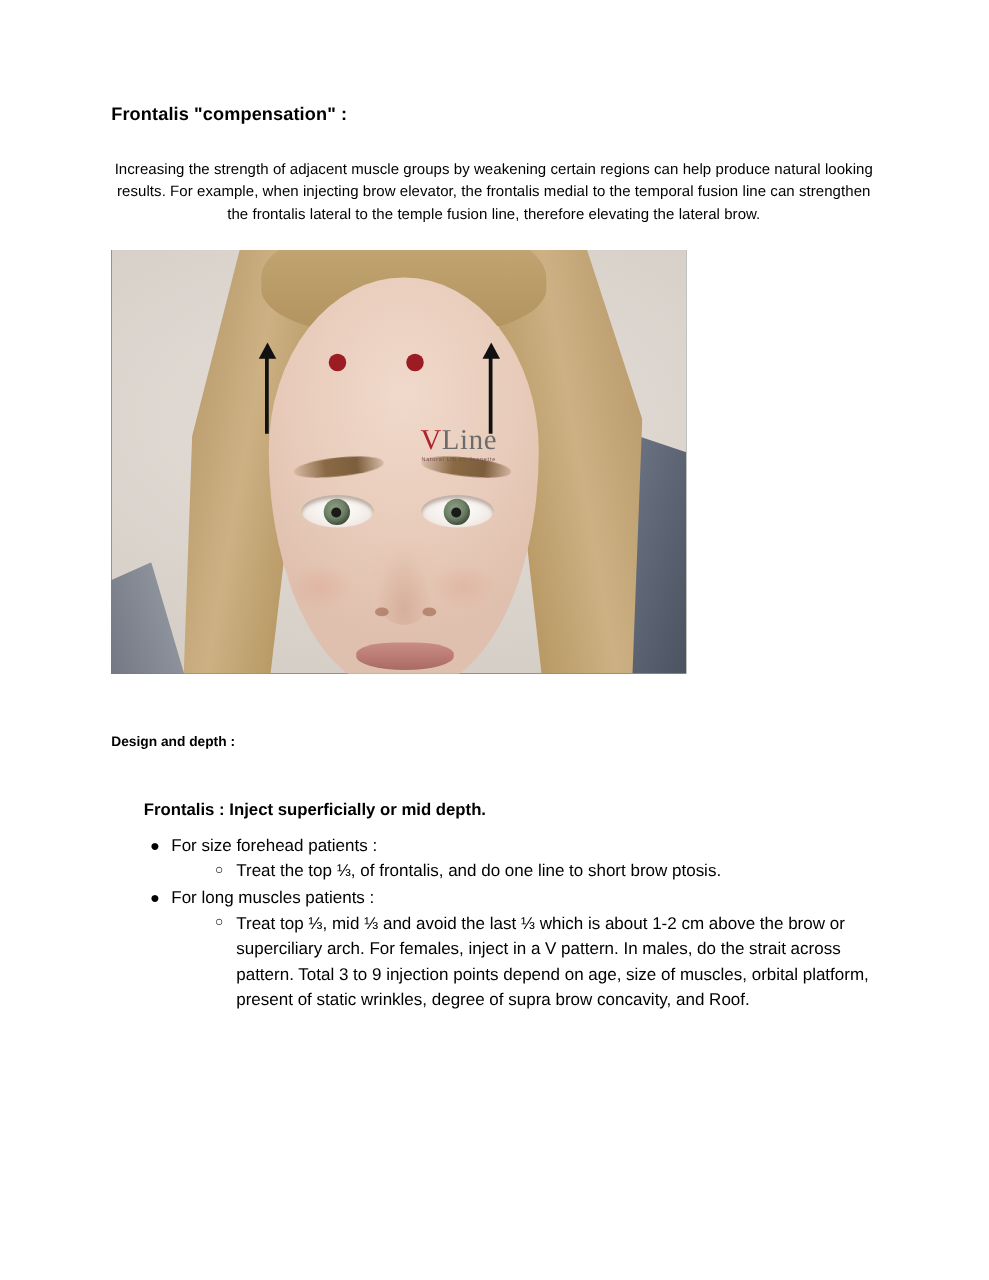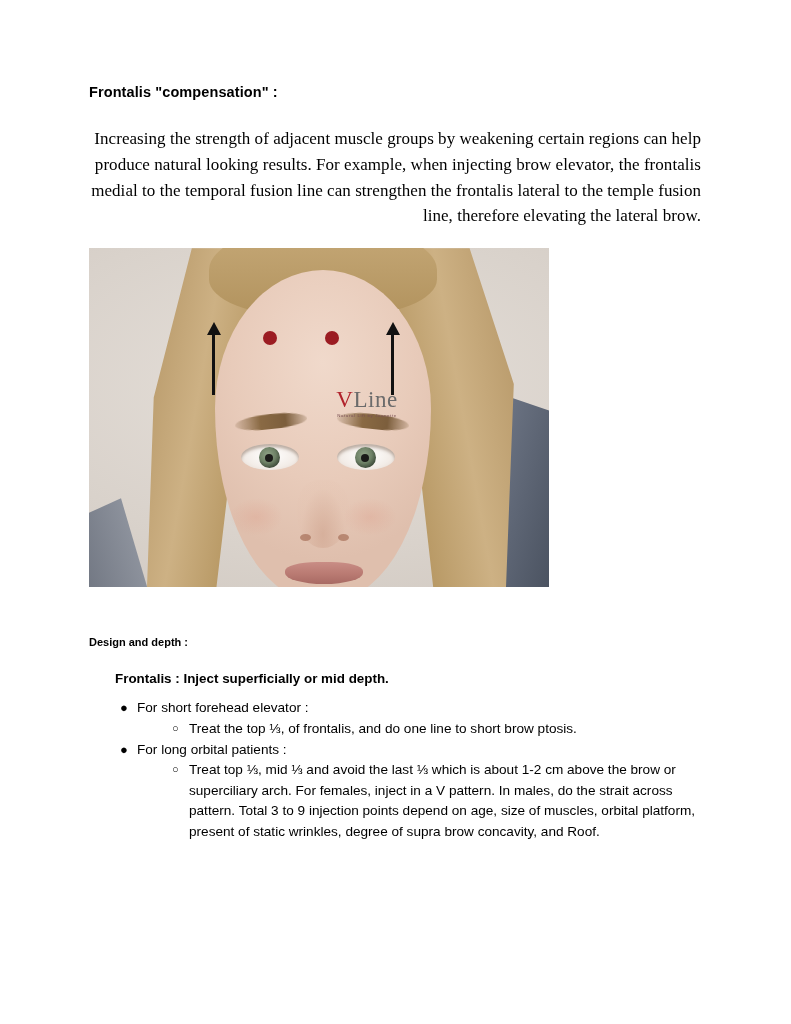--- a/index.html
+++ b/index.html
@@ -25,26 +25,25 @@
     top: 84px;
     width: 612px;
   }
   h1.section-heading {
     font-size: 14.5px;
     font-weight: bold;
     margin: 0 0 26px 0;
     letter-spacing: 0.1px;
   }
   p.body-para {
-    font-size: 17px;
+    font-size: 12px;
     line-height: 1.52;
     margin: 0;
-    text-align: right;
+    text-align: center;
     letter-spacing: 0.05px;
-    font-family: Liberation Serif, serif;
   }
   .figure {
     margin-top: 19px;
     width: 460px;
     height: 339px;
     position: relative;
     overflow: hidden;
     background: #000000;
   }
   
@@ -246,21 +245,21 @@
   }
   
   h2.section-heading-2 {
     font-size: 11px;
     font-weight: bold;
     margin: 49px 0 0 0;
   }
   .sub-heading {
     font-size: 13.4px;
     font-weight: bold;
-    margin: 23px 0 0 26px;
+    margin: 40px 0 0 26px;
   }
   ul.lvl1 {
     margin: 12px 0 0 0;
     padding-left: 48px;
     list-style: none;
   }
   ul.lvl1 > li {
     position: relative;
     font-size: 13.6px;
     line-height: 1.5;
@@ -343,31 +342,31 @@
       </div>
     </div>
 
     <h2 class="section-heading-2">Design and depth :</h2>
 
     <div class="sub-heading">Frontalis : Inject superficially or mid depth.</div>
 
     <ul class="lvl1">
       <li>
         <span class="bullet">●</span>
-        <span>For short forehead elevator :</span>
+        <span>For size forehead patients :</span>
         <ul class="lvl2">
           <li>
             <span class="bullet2">○</span>
             <span>Treat the top ⅓, of frontalis, and do one line to short brow ptosis.</span>
           </li>
         </ul>
       </li>
       <li>
         <span class="bullet">●</span>
-        <span>For long orbital patients :</span>
+        <span>For long muscles patients :</span>
         <ul class="lvl2">
           <li>
             <span class="bullet2">○</span>
             <span>Treat top ⅓, mid ⅓ and avoid the last ⅓ which is about 1-2 cm above the brow or superciliary arch. For females, inject in a V pattern. In males, do the strait across pattern. Total 3 to 9 injection points depend on age, size of muscles, orbital platform, present of static wrinkles, degree of supra brow concavity, and Roof.</span>
           </li>
         </ul>
       </li>
     </ul>
 
   </div>

